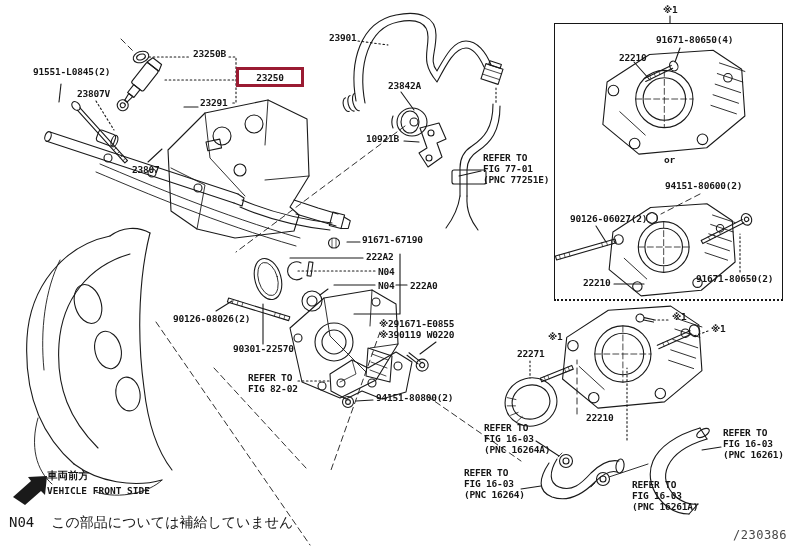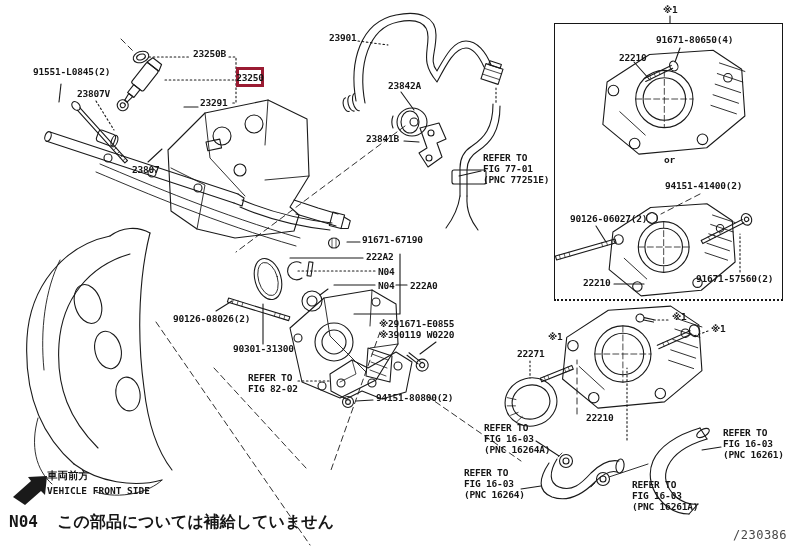--- a/index.html
+++ b/index.html
@@ -7,34 +7,34 @@
     position:relative;width:796px;height:549px;background:#ffffff;overflow:hidden;
     font-family:"DejaVu Sans Mono","DejaVu Sans",monospace;color:#161616;
   }
   svg.art{position:absolute;left:0;top:0;}
   svg.art *{vector-effect:non-scaling-stroke;}
   .lbl{
     position:absolute;font-weight:bold;font-size:9.5px;line-height:11px;
     letter-spacing:-0.2px;white-space:pre-line;color:#161616;
   }
   .hlbox{
-    position:absolute;left:236px;top:67px;width:28px;height:20px;
+    position:absolute;left:236px;top:67px;width:68px;height:20px;
     border:3px solid #9a1b32;display:flex;align-items:center;justify-content:center;
     box-sizing:border-box;background:#fff;
   }
   .hlbox .lblx{font-weight:bold;font-size:9.5px;letter-spacing:-0.2px;}
   .altbox{
     position:absolute;left:554px;top:23px;width:229px;height:278px;box-sizing:border-box;
     border-top:1.5px solid #161616;border-left:1.5px solid #161616;border-right:1.5px solid #161616;
     border-bottom:2px dotted #161616;
   }
   .foot-jp{position:absolute;font-weight:bold;font-size:10.5px;line-height:12px;
     font-family:Liberation Mono, monospace;}
   .foot-en{position:absolute;font-weight:bold;font-size:9.5px;line-height:11px;}
-  .note-row{position:absolute;font-weight:bold;font-size:16px;line-height:12px;white-space:nowrap;}
+  .note-row{position:absolute;font-weight:normal;font-size:14px;line-height:12px;white-space:nowrap;}
   .note-row .jp{font-family:"DejaVu Sans","Liberation Sans",sans-serif;}
   .doccode{position:absolute;font-size:12px;color:#474747;letter-spacing:0.5px;}
 </style>
 </head>
 <body>
 
 <div class="canvas">
 
   <svg class="art" width="796" height="549" viewBox="0 0 796 549" fill="none" stroke="#1a1a1a" stroke-width="1.1" stroke-linecap="round" stroke-linejoin="round">
 
@@ -325,41 +325,41 @@
     <span class="lblx">23250</span>
   </div>
 
   <div class="lbl" style="left:33px;top:66px">91551-L0845(2)</div>
   <div class="lbl" style="left:77px;top:88px">23807V</div>
   <div class="lbl" style="left:193px;top:48px">23250B</div>
   <div class="lbl" style="left:200px;top:97px">23291</div>
   <div class="lbl" style="left:132px;top:164px">23807</div>
   <div class="lbl" style="left:329px;top:32px">23901</div>
   <div class="lbl" style="left:388px;top:80px">23842A</div>
-  <div class="lbl" style="left:366px;top:133px">23841B</div>
+  <div class="lbl" style="left:366px;top:133px">10921B</div>
   <div class="lbl" style="left:483px;top:152px">REFER TO
 FIG 77-01
 (PNC 77251E)</div>
   <div class="lbl" style="left:663px;top:4px">※1</div>
   <div class="lbl" style="left:656px;top:34px">91671-80650(4)</div>
   <div class="lbl" style="left:619px;top:52px">22210</div>
   <div class="lbl" style="left:664px;top:154px">or</div>
-  <div class="lbl" style="left:665px;top:180px">94151-41400(2)</div>
+  <div class="lbl" style="left:665px;top:180px">94151-80600(2)</div>
   <div class="lbl" style="left:570px;top:213px">90126-06027(2)</div>
   <div class="lbl" style="left:583px;top:277px">22210</div>
-  <div class="lbl" style="left:696px;top:273px">91671-57560(2)</div>
+  <div class="lbl" style="left:696px;top:273px">91671-80650(2)</div>
   <div class="lbl" style="left:362px;top:234px">91671-67190</div>
   <div class="lbl" style="left:366px;top:251px">222A2</div>
   <div class="lbl" style="left:378px;top:266px">N04</div>
   <div class="lbl" style="left:378px;top:280px">N04</div>
   <div class="lbl" style="left:410px;top:280px">222A0</div>
   <div class="lbl" style="left:379px;top:318px">※291671-E0855</div>
   <div class="lbl" style="left:379px;top:329px">※390119 W0220</div>
   <div class="lbl" style="left:173px;top:313px">90126-08026(2)</div>
-  <div class="lbl" style="left:233px;top:343px">90301-31300</div>
+  <div class="lbl" style="left:233px;top:343px">90301-22570</div>
   <div class="lbl" style="left:248px;top:372px">REFER TO
 FIG 82-02</div>
   <div class="lbl" style="left:376px;top:392px">94151-80800(2)</div>
   <div class="lbl" style="left:517px;top:348px">22271</div>
   <div class="lbl" style="left:548px;top:331px">※1</div>
   <div class="lbl" style="left:672px;top:311px">※1</div>
   <div class="lbl" style="left:711px;top:323px">※1</div>
   <div class="lbl" style="left:586px;top:412px">22210</div>
   <div class="lbl" style="left:484px;top:422px">REFER TO
 FIG 16-03

